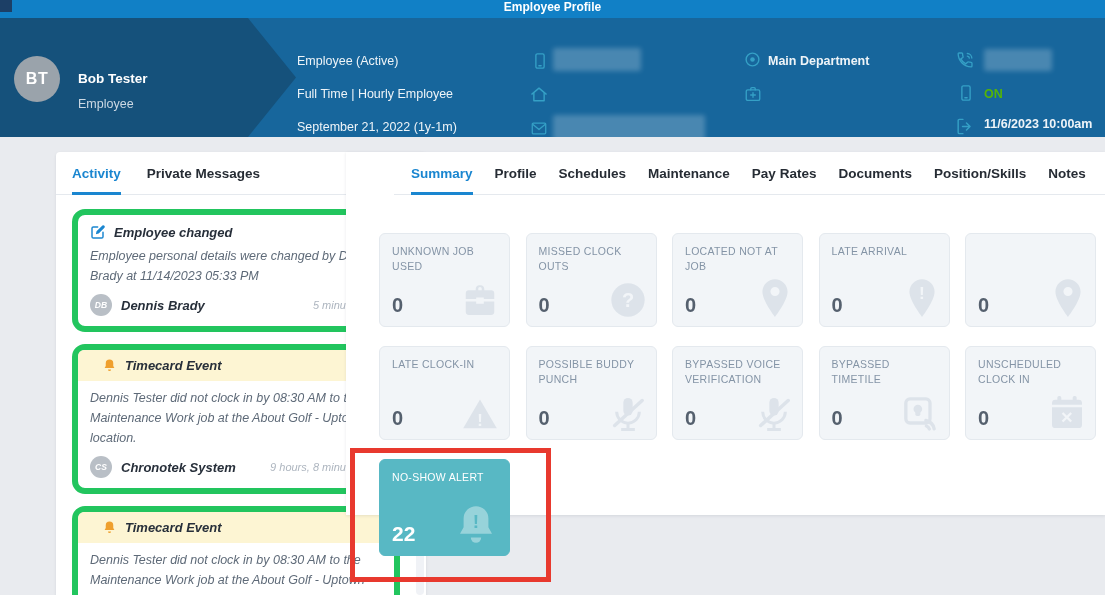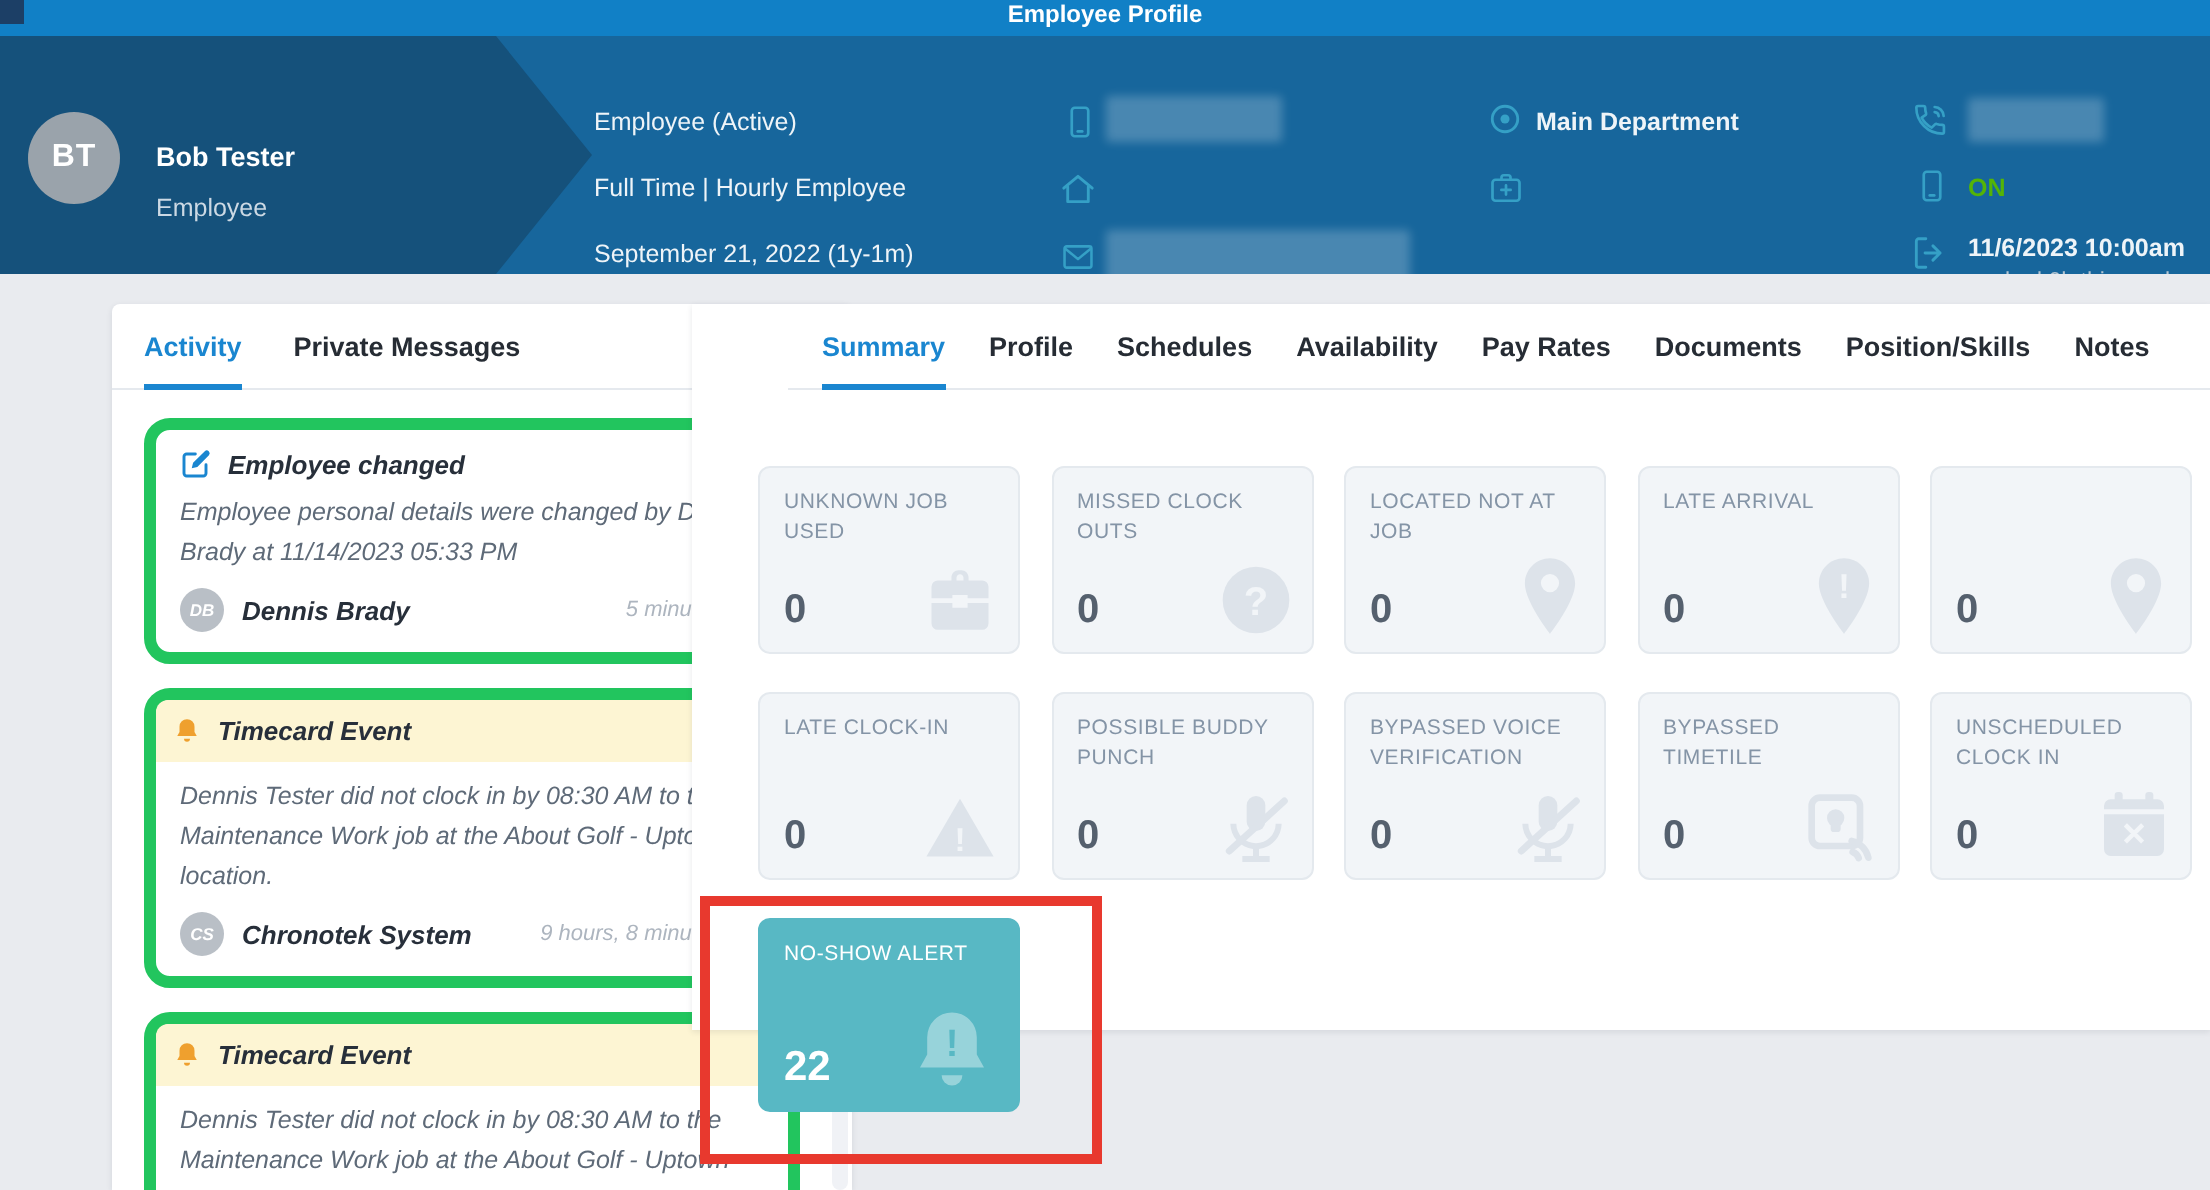--- a/index.html
+++ b/index.html
@@ -32,21 +32,21 @@
   .tabs-row { height:43px; border-bottom:1px solid #e5e9ee; display:flex; align-items:center; padding-left:16px; gap:26px; }
   .right-panel .tabs-row { padding-left:17px; gap:22px; }
   .tab { font-size:13.5px; font-weight:bold; color:#262c34; position:relative; height:43px; display:flex; align-items:center; cursor:pointer; white-space:nowrap; }
   .tab.active { color:var(--accent); }
   .tab.active::after { content:""; position:absolute; left:0; right:0; bottom:0; height:3px; background:var(--accent); }
 
   
   .events-wrap { padding:14px 26px 0 16px; }
   .event-card { border:6px solid #22c55e; border-radius:13px; padding:9px 12px 10px; margin-bottom:12px; background:#fff;font-style:italic; }
   .event-title-row { display:flex; align-items:center; gap:8px; font-size:13px; font-weight:bold; color:#272f3a; margin:0 0 6px; }
-  .event-card.alert .event-title-row { background:var(--yellow-bg); margin:-9px -12px 7px; padding:8px 8px; border-radius:6px 6px 0 0; }
+  .event-card.alert .event-title-row { background:var(--yellow-bg); margin:-9px -12px 7px; padding:8px 24px; border-radius:6px 6px 0 0; }
   .event-body { font-size:12.5px; color:#5e6a78; line-height:1.6; margin-bottom:8px; }
   .event-footer { display:flex; align-items:center; gap:9px; }
   .avatar-sm { width:22px; height:22px; border-radius:50%; background:#b9bfc6; color:#fff; font-size:8.5px; font-weight:bold; display:flex; align-items:center; justify-content:center; flex:0 0 22px; }
   .event-author { font-size:13px; font-weight:bold; color:#272f3a; }
   .event-time { margin-left:auto; font-size:11px; color:#adb5bf; white-space:nowrap; }
 
   .scrollbar-track { position:absolute; right:2px; top:46px; bottom:0; width:8px; background:#f0f2f6; border-radius:4px; }
   .scrollbar-thumb { position:absolute; right:2px; top:48px; width:8px; height:110px; background:#ccd4df; border-radius:4px; }
 
   
@@ -189,21 +189,21 @@
     </div>
   <div class="scrollbar-track"></div>
   <div class="scrollbar-thumb"></div>
 </section>
 
 <section class="panel right-panel">
   <div class="tabs-row" id="right-tabs">
       <div class="tab active">Summary</div>
       <div class="tab">Profile</div>
       <div class="tab">Schedules</div>
-      <div class="tab">Availability</div>
+      <div class="tab">Maintenance</div>
       <div class="tab">Pay Rates</div>
       <div class="tab">Documents</div>
       <div class="tab">Position/Skills</div>
       <div class="tab">Notes</div>
     </div>
   <div class="cards-grid" id="cards-grid">
       <div class="metric-card">
         <span class="metric-label">UNKNOWN JOB USED</span>
         <span class="metric-value">0</span>
         <span class="metric-icon">

